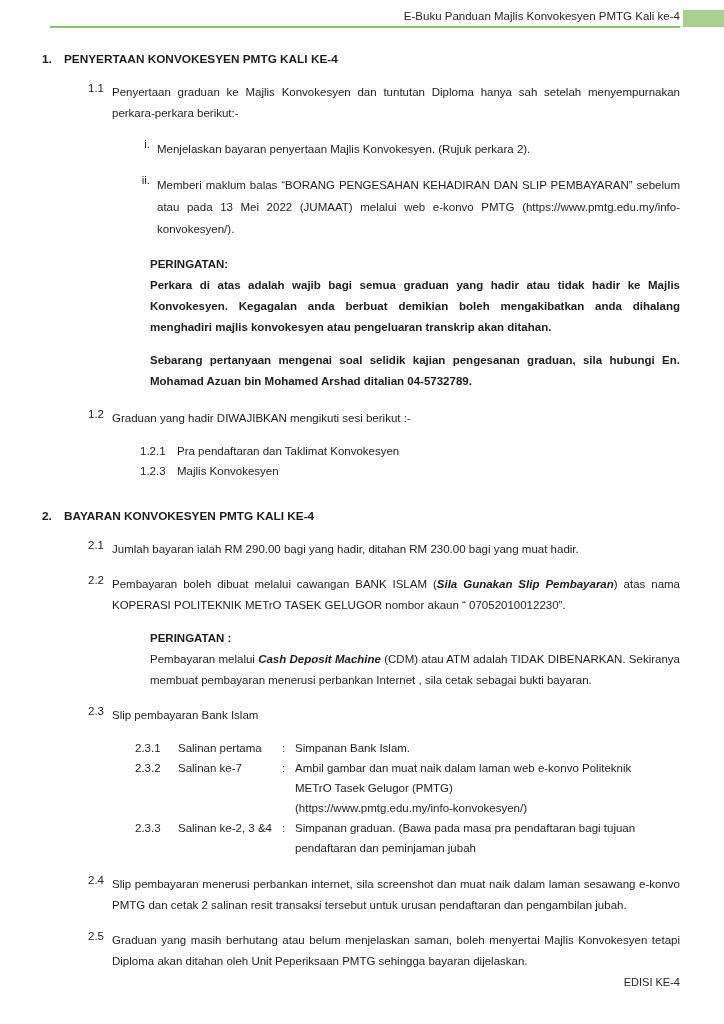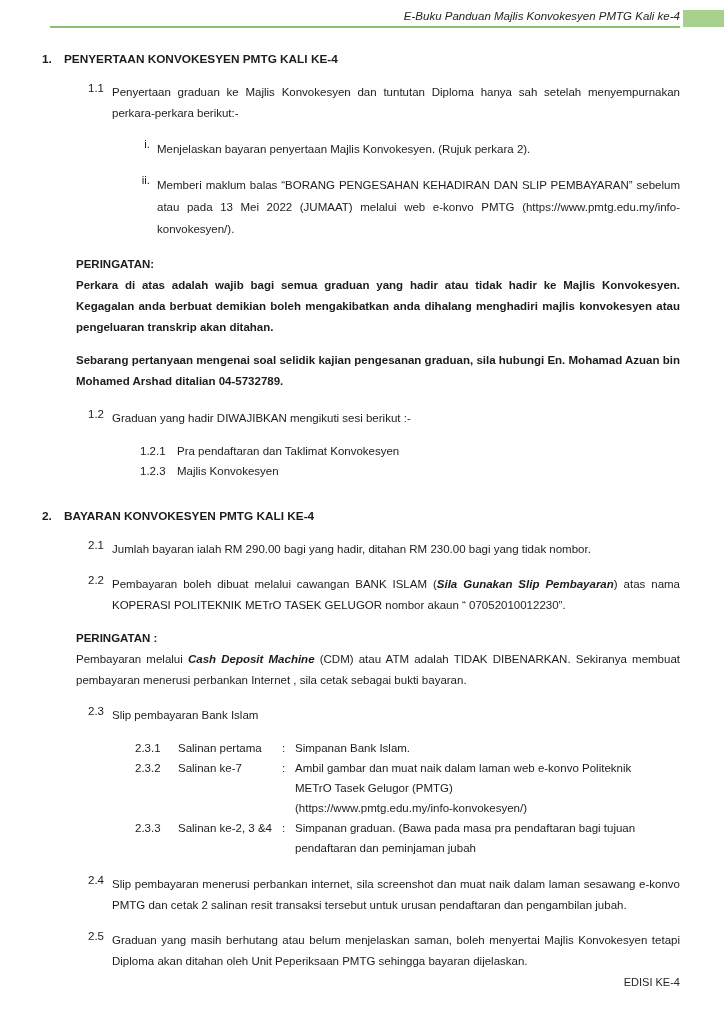--- a/index.html
+++ b/index.html
@@ -11,21 +11,21 @@
     font-size:11.5px;
     color:#1c1c1c;
     overflow:hidden;
   }
   
   .header { position:absolute; top:0; left:50px; right:44px; }
   .header-inner {
     text-align:right;
     padding-top:10px; padding-bottom:4px;
     border-bottom:2px solid #8cbf6f;
-    font-size:11.5px; color:#262626;font-style:italic;
+    font-size:11.5px; color:#262626;
   }
   .accent-box {
     position:absolute; top:10px; right:0;
     width:41px; height:17px;
     background:#a9d18e;
   }
   
   .content { position:absolute; top:28px; left:42px; right:44px; }
   .h-row { display:flex; font-weight:bold; font-size:11.8px; }
   .h-num { width:22px; flex-shrink:0; }
@@ -35,21 +35,21 @@
   .item { display:flex; margin-left:46px; }
   .item-num { width:24px; flex-shrink:0; }
   .item-body { flex:1; text-align:justify; line-height:21px; }
   .item-body.nj { text-align:left; }
 
   .roman { display:flex; margin-left:86px; }
   .roman-num { width:22px; text-align:right; margin-right:7px; flex-shrink:0; }
   .roman-body { flex:1; text-align:justify; line-height:22px; }
   .roman-body.nj { text-align:left; }
 
-  .warn { margin-left:34px; line-height:21px; font-weight:bold; text-align:justify; }
+  .warn { margin-left:108px; line-height:21px; font-weight:bold; text-align:justify; }
   .warn-label { font-weight:bold; }
 
   .sub { display:flex; margin-left:98px; line-height:20px; }
   .sub-num { width:37px; flex-shrink:0; }
 
   .slip-table { margin-left:93px; margin-top:12px; }
   .slip-row { display:flex; line-height:20px; }
   .slip-num { width:43px; flex-shrink:0; }
   .slip-label { width:104px; flex-shrink:0; }
   .slip-sep { width:13px; flex-shrink:0; }
@@ -121,21 +121,21 @@
       </div>
     </div>
 
     <div class="h-row h2-row">
       <div class="h-num">2.</div>
       <div>BAYARAN KONVOKESYEN PMTG KALI KE-4</div>
     </div>
 
     <div class="item mt16">
       <div class="item-num">2.1</div>
-      <div class="item-body nj"><span>Jumlah bayaran ialah </span><span class="b">RM 290.00</span><span> bagi yang </span><span class="b">hadir,</span><span> ditahan </span><span class="b">RM 230.00</span><span> bagi yang </span><span class="b">tidak nombor.</span></div>
+      <div class="item-body nj"><span>Jumlah bayaran ialah </span><span class="b">RM 290.00</span><span> bagi yang </span><span class="b">hadir,</span><span> ditahan </span><span class="b">RM 230.00</span><span> bagi yang </span><span class="b">muat hadir.</span></div>
     </div>
 
     <div class="item mt14">
       <div class="item-num">2.2</div>
       <div class="item-body"><span>Pembayaran boleh dibuat melalui cawangan </span><span class="b">BANK ISLAM</span><span> (</span><span class="bi">Sila Gunakan Slip Pembayaran</span><span>) atas nama </span><span class="b">KOPERASI POLITEKNIK METrO TASEK GELUGOR</span><span> nombor akaun </span><span class="b">“ 07052010012230”.</span></div>
     </div>
 
     <div class="warn mt12">
       <div class="warn-label">PERINGATAN :</div>
       <div><span class="b">Pembayaran melalui </span><span class="bi">Cash Deposit Machine</span><span class="b"> (CDM) atau ATM adalah TIDAK DIBENARKAN. Sekiranya membuat pembayaran menerusi perbankan Internet , sila cetak sebagai bukti bayaran.</span></div>

